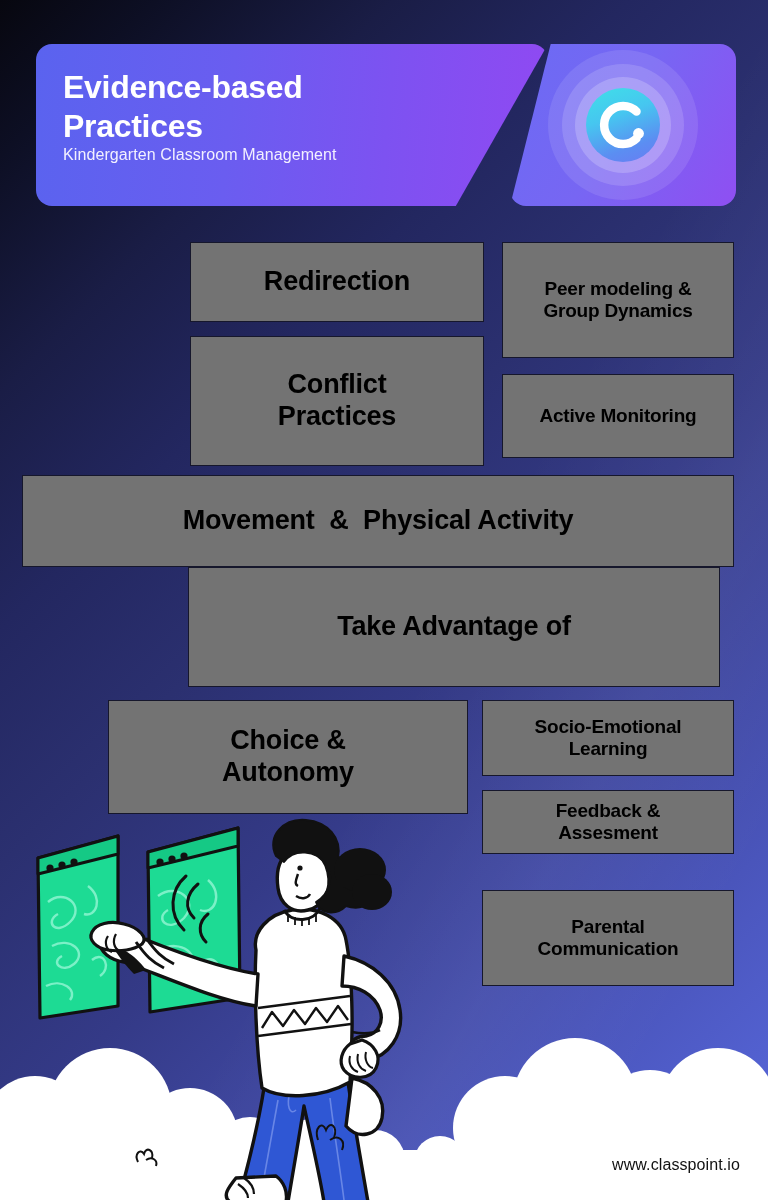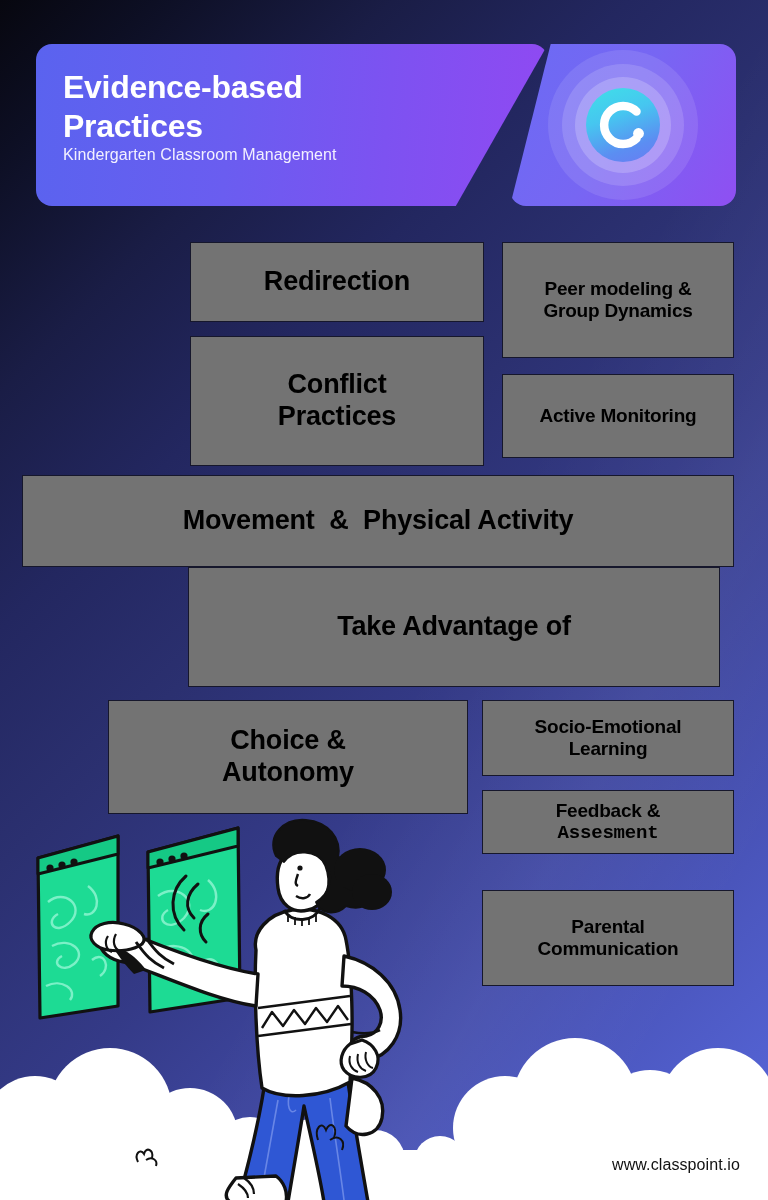--- a/index.html
+++ b/index.html
@@ -185,21 +185,21 @@
 <div class="card" style="left:482px;  top:700px; width:252px; height:76px;">
   <span style="font-size: 19px;">
       <div style="white-space: pre;">Socio-Emotional</div>
       <div style="white-space: pre;">Learning</div>
     </span>
 </div>
 
 <div class="card" style="left:482px;  top:790px; width:252px; height:64px;">
   <span style="font-size: 19px;">
       <div style="white-space: pre;">Feedback &amp;</div>
-      <div style="white-space: pre; font-family: Liberation Mono, monospace;">Assesment</div>
+      <div style="white-space: pre;">Assesment</div>
     </span>
 </div>
 
 <div class="card" style="left:482px;  top:890px; width:252px; height:96px;">
   <span style="font-size: 19px;">
       <div style="white-space: pre;">Parental</div>
       <div style="white-space: pre;">Communication</div>
     </span>
 </div>
 

